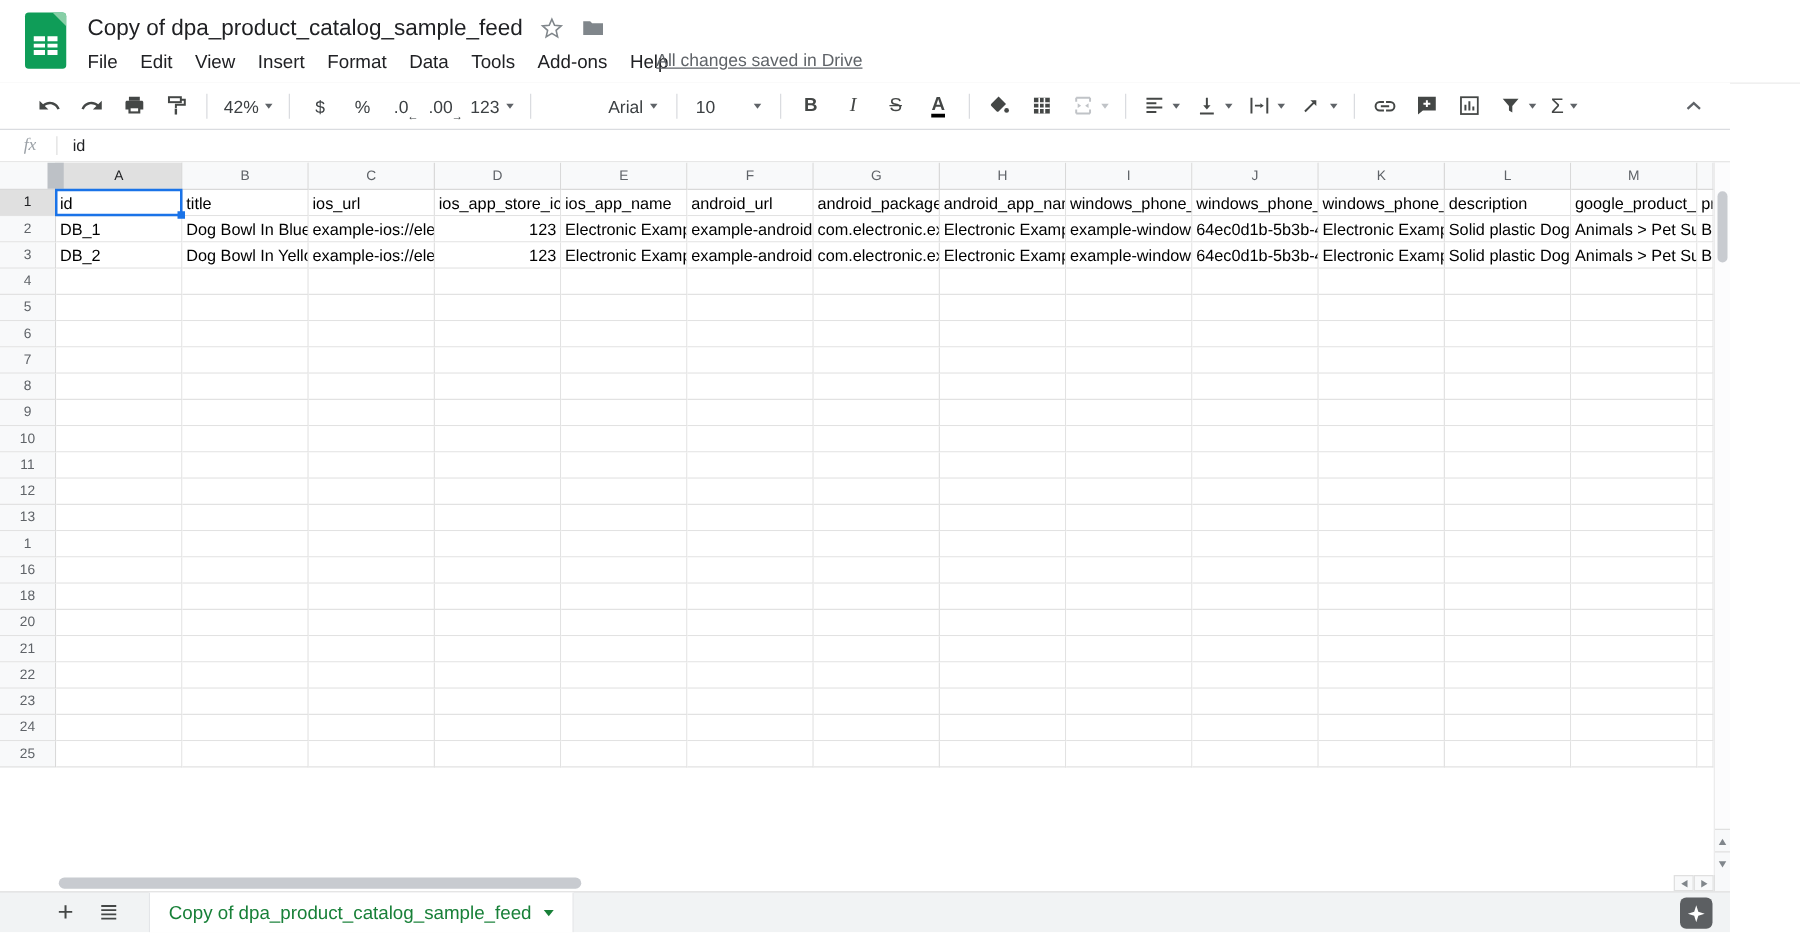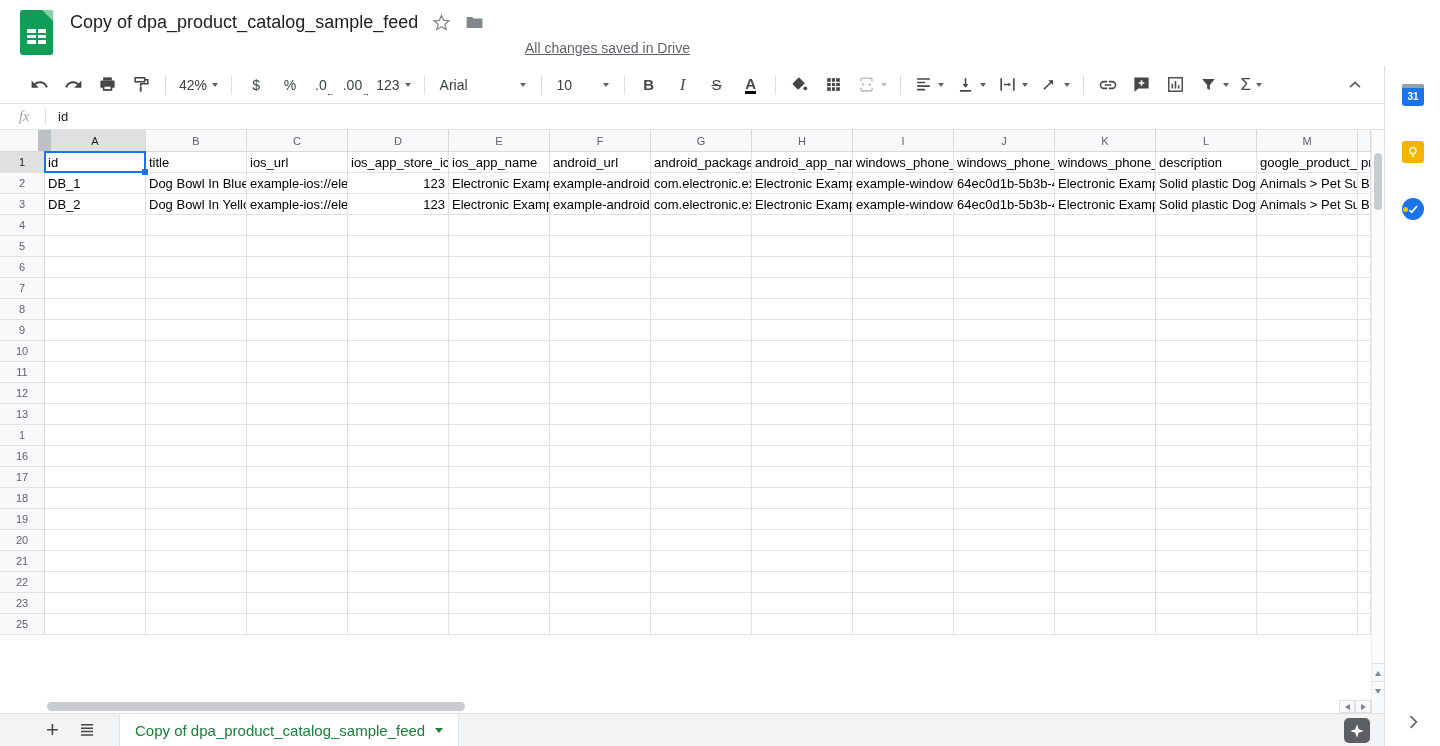--- a/index.html
+++ b/index.html
@@ -31,21 +31,21 @@
   .tb-ctl{display:flex;align-items:center;margin:0 6px;height:26px;}
   .caret{width:0;height:0;border-left:3.5px solid transparent;border-right:3.5px solid transparent;border-top:4px solid #5f6368;margin-left:5px;}
   .caret.gray{border-top-color:#c0c3c7;}
   .dec{position:relative;font-size:14px;color:#3c4043;margin:0 8px;}
   .dec .mini{position:absolute;font-size:9px;bottom:-5px;right:-8px;color:#3c4043;}
   .b-label{font-weight:bold;font-size:15px;color:#444746;}
   .i-label{font-style:italic;font-family:"Liberation Serif",serif;font-size:16px;color:#444746;}
   .s-label{text-decoration:line-through;font-size:15px;color:#444746;}
   .a-label{font-size:15px;font-weight:bold;color:#444746;border-bottom:3px solid #000;line-height:15px;}
   .sigma{font-size:17px;color:#444746;}
-  .font-ctl{width:86px;justify-content:space-between;display:flex;align-items:center;margin:0 8px;}
+  .font-ctl{width:86px;justify-content:flex-end;display:flex;align-items:center;margin:0 8px;}
   .size-ctl{width:52px;justify-content:space-between;display:flex;align-items:center;margin:0 8px;}
   .collapse{margin-left:auto;margin-right:16px;}
 
   
   .formulabar{position:absolute;left:0;top:104px;width:1384px;height:26px;background:#fff;border-bottom:1px solid #e0e0e0;display:flex;align-items:center;box-sizing:border-box;}
   .fx{font-family:"Liberation Serif",serif;font-style:italic;font-size:14px;color:#9aa0a6;margin-left:19px;}
   .fb-sep{width:1px;height:15px;background:#e0e0e0;margin-left:16px;}
   .fb-value{font-size:13px;color:#202124;margin-left:12px;}
 
   
@@ -120,20 +120,31 @@
           <svg width="19" height="19" viewBox="0 0 24 24">
               <path d="M12 17.3 6.2 20.8l1.5-6.6L2.6 9.8l6.7-.6L12 3l2.7 6.2 6.7.6-5.1 4.4 1.5 6.6z" fill="none" stroke="#80868b" stroke-width="1.6"></path>
             </svg>
         </span>
         <span class="ticon">
           <svg width="19" height="19" viewBox="0 0 24 24">
               <path fill="#80868b" d="M2 5h7l2 2h11v12H2z"></path>
             </svg>
         </span>
       </div>
+      <div class="menurow" id="menubar">
+          <span class="menu-item">File</span>
+          <span class="menu-item">Edit</span>
+          <span class="menu-item">View</span>
+          <span class="menu-item">Insert</span>
+          <span class="menu-item">Format</span>
+          <span class="menu-item">Data</span>
+          <span class="menu-item">Tools</span>
+          <span class="menu-item">Add-ons</span>
+          <span class="menu-item">Help</span>
+        </div>
     </div>
     <span class="saved" style="position:absolute;left:513px;top:40px;">All changes saved in Drive</span>
 
   </header>
 
   <div class="toolbar">
     <span class="tb-btn">
       <svg width="19" height="19" viewBox="0 0 24 24">
           <path fill="#444746" d="M12.5 8c-2.65 0-5.05.99-6.9 2.6L2 7v9h9l-3.62-3.62C8.77 11.24 10.54 10.5 12.5 10.5c3.54 0 6.55 2.31 7.6 5.5l2.37-.78C21.08 11.03 17.15 8 12.5 8Z"></path>
         </svg>
@@ -550,71 +561,37 @@
         <div class="g-cell" style="width: 101px;"></div>
         <div class="g-cell" style="width: 101px;"></div>
         <div class="g-cell" style="width: 101px;"></div>
         <div class="g-cell" style="width: 101px;"></div>
         <div class="g-cell" style="width: 101px;"></div>
         <div class="g-cell" style="width: 101px;"></div>
         <div class="g-cell" style="width: 101px;"></div>
         <div class="g-cell" style="width: 13px;"></div>
       </div>
       <div class="g-row">
-        <div class="g-rh">17</div>
-        <div class="g-cell" style="width: 101px;"></div>
-        <div class="g-cell" style="width: 101px;"></div>
-        <div class="g-cell" style="width: 101px;"></div>
-        <div class="g-cell" style="width: 101px;"></div>
-        <div class="g-cell" style="width: 101px;"></div>
-        <div class="g-cell" style="width: 101px;"></div>
-        <div class="g-cell" style="width: 101px;"></div>
-        <div class="g-cell" style="width: 101px;"></div>
-        <div class="g-cell" style="width: 101px;"></div>
-        <div class="g-cell" style="width: 101px;"></div>
-        <div class="g-cell" style="width: 101px;"></div>
-        <div class="g-cell" style="width: 101px;"></div>
-        <div class="g-cell" style="width: 101px;"></div>
-        <div class="g-cell" style="width: 13px;"></div>
-      </div>
-      <div class="g-row">
         <div class="g-rh">18</div>
         <div class="g-cell" style="width: 101px;"></div>
         <div class="g-cell" style="width: 101px;"></div>
         <div class="g-cell" style="width: 101px;"></div>
         <div class="g-cell" style="width: 101px;"></div>
         <div class="g-cell" style="width: 101px;"></div>
         <div class="g-cell" style="width: 101px;"></div>
         <div class="g-cell" style="width: 101px;"></div>
         <div class="g-cell" style="width: 101px;"></div>
         <div class="g-cell" style="width: 101px;"></div>
         <div class="g-cell" style="width: 101px;"></div>
         <div class="g-cell" style="width: 101px;"></div>
         <div class="g-cell" style="width: 101px;"></div>
         <div class="g-cell" style="width: 101px;"></div>
         <div class="g-cell" style="width: 13px;"></div>
       </div>
       <div class="g-row">
-        <div class="g-rh">19</div>
-        <div class="g-cell" style="width: 101px;"></div>
-        <div class="g-cell" style="width: 101px;"></div>
-        <div class="g-cell" style="width: 101px;"></div>
-        <div class="g-cell" style="width: 101px;"></div>
-        <div class="g-cell" style="width: 101px;"></div>
-        <div class="g-cell" style="width: 101px;"></div>
-        <div class="g-cell" style="width: 101px;"></div>
-        <div class="g-cell" style="width: 101px;"></div>
-        <div class="g-cell" style="width: 101px;"></div>
-        <div class="g-cell" style="width: 101px;"></div>
-        <div class="g-cell" style="width: 101px;"></div>
-        <div class="g-cell" style="width: 101px;"></div>
-        <div class="g-cell" style="width: 101px;"></div>
-        <div class="g-cell" style="width: 13px;"></div>
-      </div>
-      <div class="g-row">
         <div class="g-rh">20</div>
         <div class="g-cell" style="width: 101px;"></div>
         <div class="g-cell" style="width: 101px;"></div>
         <div class="g-cell" style="width: 101px;"></div>
         <div class="g-cell" style="width: 101px;"></div>
         <div class="g-cell" style="width: 101px;"></div>
         <div class="g-cell" style="width: 101px;"></div>
         <div class="g-cell" style="width: 101px;"></div>
         <div class="g-cell" style="width: 101px;"></div>
         <div class="g-cell" style="width: 101px;"></div>
@@ -653,20 +630,37 @@
         <div class="g-cell" style="width: 101px;"></div>
         <div class="g-cell" style="width: 101px;"></div>
         <div class="g-cell" style="width: 101px;"></div>
         <div class="g-cell" style="width: 101px;"></div>
         <div class="g-cell" style="width: 101px;"></div>
         <div class="g-cell" style="width: 101px;"></div>
         <div class="g-cell" style="width: 13px;"></div>
       </div>
       <div class="g-row">
         <div class="g-rh">23</div>
+        <div class="g-cell" style="width: 101px;"></div>
+        <div class="g-cell" style="width: 101px;"></div>
+        <div class="g-cell" style="width: 101px;"></div>
+        <div class="g-cell" style="width: 101px;"></div>
+        <div class="g-cell" style="width: 101px;"></div>
+        <div class="g-cell" style="width: 101px;"></div>
+        <div class="g-cell" style="width: 101px;"></div>
+        <div class="g-cell" style="width: 101px;"></div>
+        <div class="g-cell" style="width: 101px;"></div>
+        <div class="g-cell" style="width: 101px;"></div>
+        <div class="g-cell" style="width: 101px;"></div>
+        <div class="g-cell" style="width: 101px;"></div>
+        <div class="g-cell" style="width: 101px;"></div>
+        <div class="g-cell" style="width: 13px;"></div>
+      </div>
+      <div class="g-row">
+        <div class="g-rh">24</div>
         <div class="g-cell" style="width: 101px;"></div>
         <div class="g-cell" style="width: 101px;"></div>
         <div class="g-cell" style="width: 101px;"></div>
         <div class="g-cell" style="width: 101px;"></div>
         <div class="g-cell" style="width: 101px;"></div>
         <div class="g-cell" style="width: 101px;"></div>
         <div class="g-cell" style="width: 101px;"></div>
         <div class="g-cell" style="width: 101px;"></div>
         <div class="g-cell" style="width: 101px;"></div>
         <div class="g-cell" style="width: 101px;"></div>
@@ -726,39 +720,14 @@
       <span class="sheet-tab-label">Copy of dpa_product_catalog_sample_feed</span>
       <span class="tab-caret"></span>
     </div>
     <div class="explore-btn">
       <svg width="18" height="18" viewBox="0 0 24 24">
           <path fill="#fff" d="M12 3l2.2 6.8L21 12l-6.8 2.2L12 21l-2.2-6.8L3 12l6.8-2.2z"></path>
         </svg>
     </div>
   </div>
 
-  <aside class="sidepanel">
-    <div class="sp-icon cal">
-      <span class="cal-top"></span>
-      <span class="cal-num">31</span>
-    </div>
-    <div class="sp-icon keep">
-      <svg width="16" height="16" viewBox="0 0 24 24">
-          <g stroke="#fff" stroke-width="1.8" fill="none">
-            <circle cx="12" cy="10" r="4.5"></circle>
-            <path d="M10 17h4M10.7 19.5h2.6"></path>
-          </g>
-        </svg>
-    </div>
-    <div class="sp-icon tasks">
-      <span class="dot"></span>
-      <svg width="16" height="16" viewBox="0 0 24 24">
-          <path stroke="#fff" stroke-width="2.6" fill="none" d="M6.5 13.5l3.5 3.5 8-9.5"></path>
-        </svg>
-    </div>
-    <span class="sp-chevron">
-      <svg width="20" height="20" viewBox="0 0 24 24">
-          <path fill="none" stroke="#5f6368" stroke-width="2" d="m9 5 7 7-7 7"></path>
-        </svg>
-    </span>
-  </aside>
 
 </div>
 
 </body></html>

